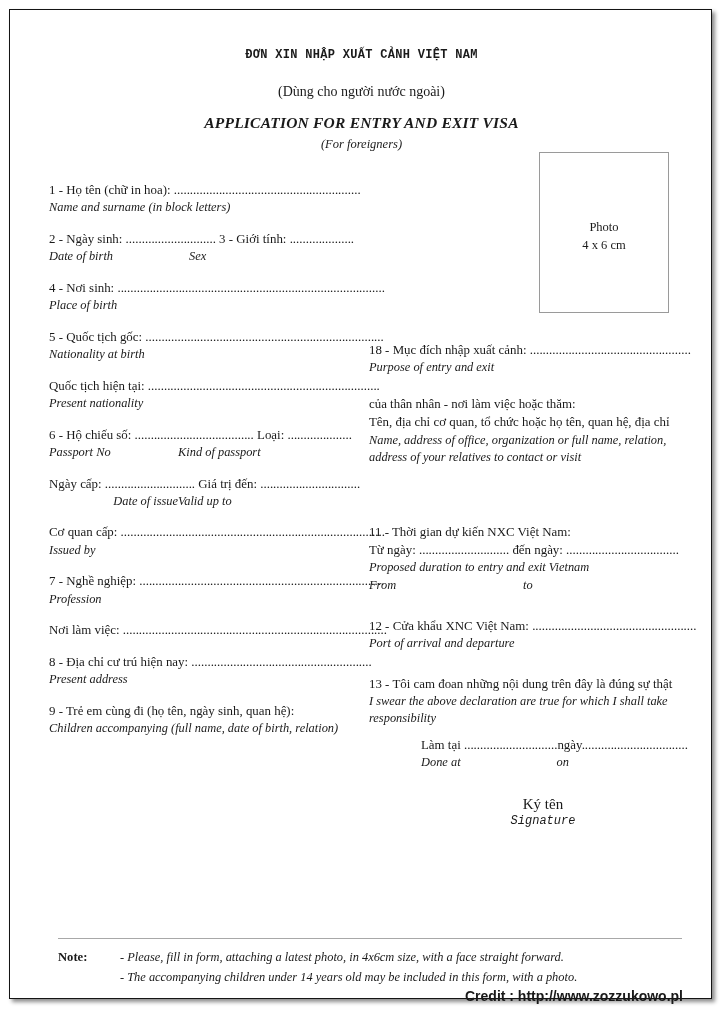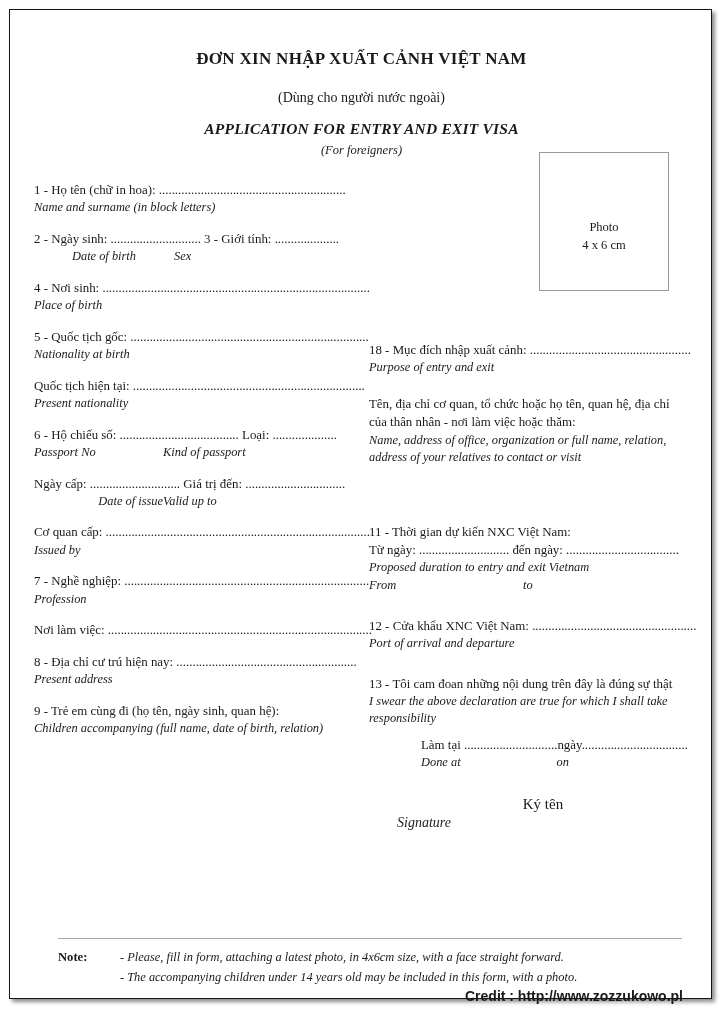--- a/index.html
+++ b/index.html
@@ -31,24 +31,25 @@
 
   
   #form-header {
     position: absolute;
     left: 0;
     top: 38px;
     width: 703px;
     text-align: center;
   }
   .title-vn {
-    font-size: 17px;
+    font-size: 12px;
     font-weight: bold;
     letter-spacing: 0.3px;
     line-height: 1.25;
+    font-family: Liberation Mono, monospace;
   }
   .subtitle-vn {
     font-size: 14px;
     line-height: 1.5;
     margin-top: 18px;
   }
   .title-en {
     font-size: 15.5px;
     font-weight: bold;
     font-style: italic;
@@ -60,38 +61,38 @@
     font-style: italic;
     margin-top: 5px;
   }
 
   
   #photo-box {
     position: absolute;
     left: 529px;
     top: 142px;
     width: 130px;
-    height: 139px;
+    height: 161px;
     border: 1.4px solid #9a9a9a;
     box-sizing: border-box;
   }
   #photo-box .photo-label {
     position: absolute;
     left: 0;
     top: 65px;
     width: 100%;
     text-align: center;
     font-size: 12.5px;
     line-height: 1.45;
   }
 
   
   #left-column {
     position: absolute;
-    left: 24px;
+    left: 39px;
     top: 171px;
     width: 312px;
   }
   #right-column {
     position: absolute;
     left: 359px;
     top: 331px;
     width: 320px;
   }
 
@@ -135,24 +136,26 @@
     line-height: 1.42;
   }
   #signature-block .done-en .on-word { padding-left: 96px; }
   #signature-block .sign-vn {
     font-size: 15px;
     text-align: center;
     margin-top: 24px;
     padding-left: 28px;
   }
   #signature-block .sign-en {
-    font-size: 14px;
-    font-style: italic;
+    font-size: 12px;
+    font-style: italic;
+    text-align: center;
     padding-left: 28px;
     line-height: 1.42;
+    font-family: Liberation Mono, monospace;
   }
 
   
   #footer-rule {
     position: absolute;
     left: 48px;
     top: 928px;
     width: 624px;
     height: 1px;
     background: #a8a8a8;
@@ -214,21 +217,21 @@
   <div id="left-column">
 
     <div class="field-block">
       <div class="line-vn">1 - Họ tên (chữ in hoa): ..........................................................</div>
       <div class="line-en">Name and surname (in block letters)</div>
     </div>
 
     <div class="field-block">
       <div class="line-vn">2 - Ngày sinh: ............................ 3 - Giới tính: ....................</div>
       <div class="line-en">
-        <span class="en-pair" style="display:inline-block;width:140px;text-align:center;">Date of birth</span><span>Sex</span>
+        <span class="en-pair" style="display:inline-block;width:140px;">Date of birth</span><span>Sex</span>
       </div>
     </div>
 
     <div class="field-block">
       <div class="line-vn">4 - Nơi sinh: ...................................................................................</div>
       <div class="line-en">Place of birth</div>
     </div>
 
     <div class="field-block">
       <div class="line-vn">5 - Quốc tịch gốc: ..........................................................................</div>
@@ -281,22 +284,22 @@
   </div>
 
   <div id="right-column">
 
     <div class="field-block">
       <div class="line-vn">18 - Mục đích nhập xuất cảnh: ..................................................</div>
       <div class="line-en">Purpose of entry and exit</div>
     </div>
 
     <div class="field-block" style="margin-top:18px;">
+      <div class="line-vn wrap">của thân nhân - nơi làm việc hoặc thăm:</div>
       <div class="line-vn wrap">Tên, địa chỉ cơ quan, tổ chức hoặc họ tên, quan hệ, địa chỉ</div>
-      <div class="line-vn wrap">của thân nhân - nơi làm việc hoặc thăm:</div>
       <div class="line-en wrap">Name, address of office, organization or full name, relation,</div>
       <div class="line-en wrap">address of your relatives to contact or visit</div>
     </div>
 
     <div class="field-block" style="margin-top:56px;">
       <div class="line-vn">11 - Thời gian dự kiến NXC Việt Nam:</div>
       <div class="line-vn">Từ ngày: ............................ đến ngày: ...................................</div>
       <div class="line-en">Proposed duration to entry and exit Vietnam</div>
       <div class="line-en">
         <span class="en-pair" style="display:inline-block;width:154px;">From</span><span>to</span>

